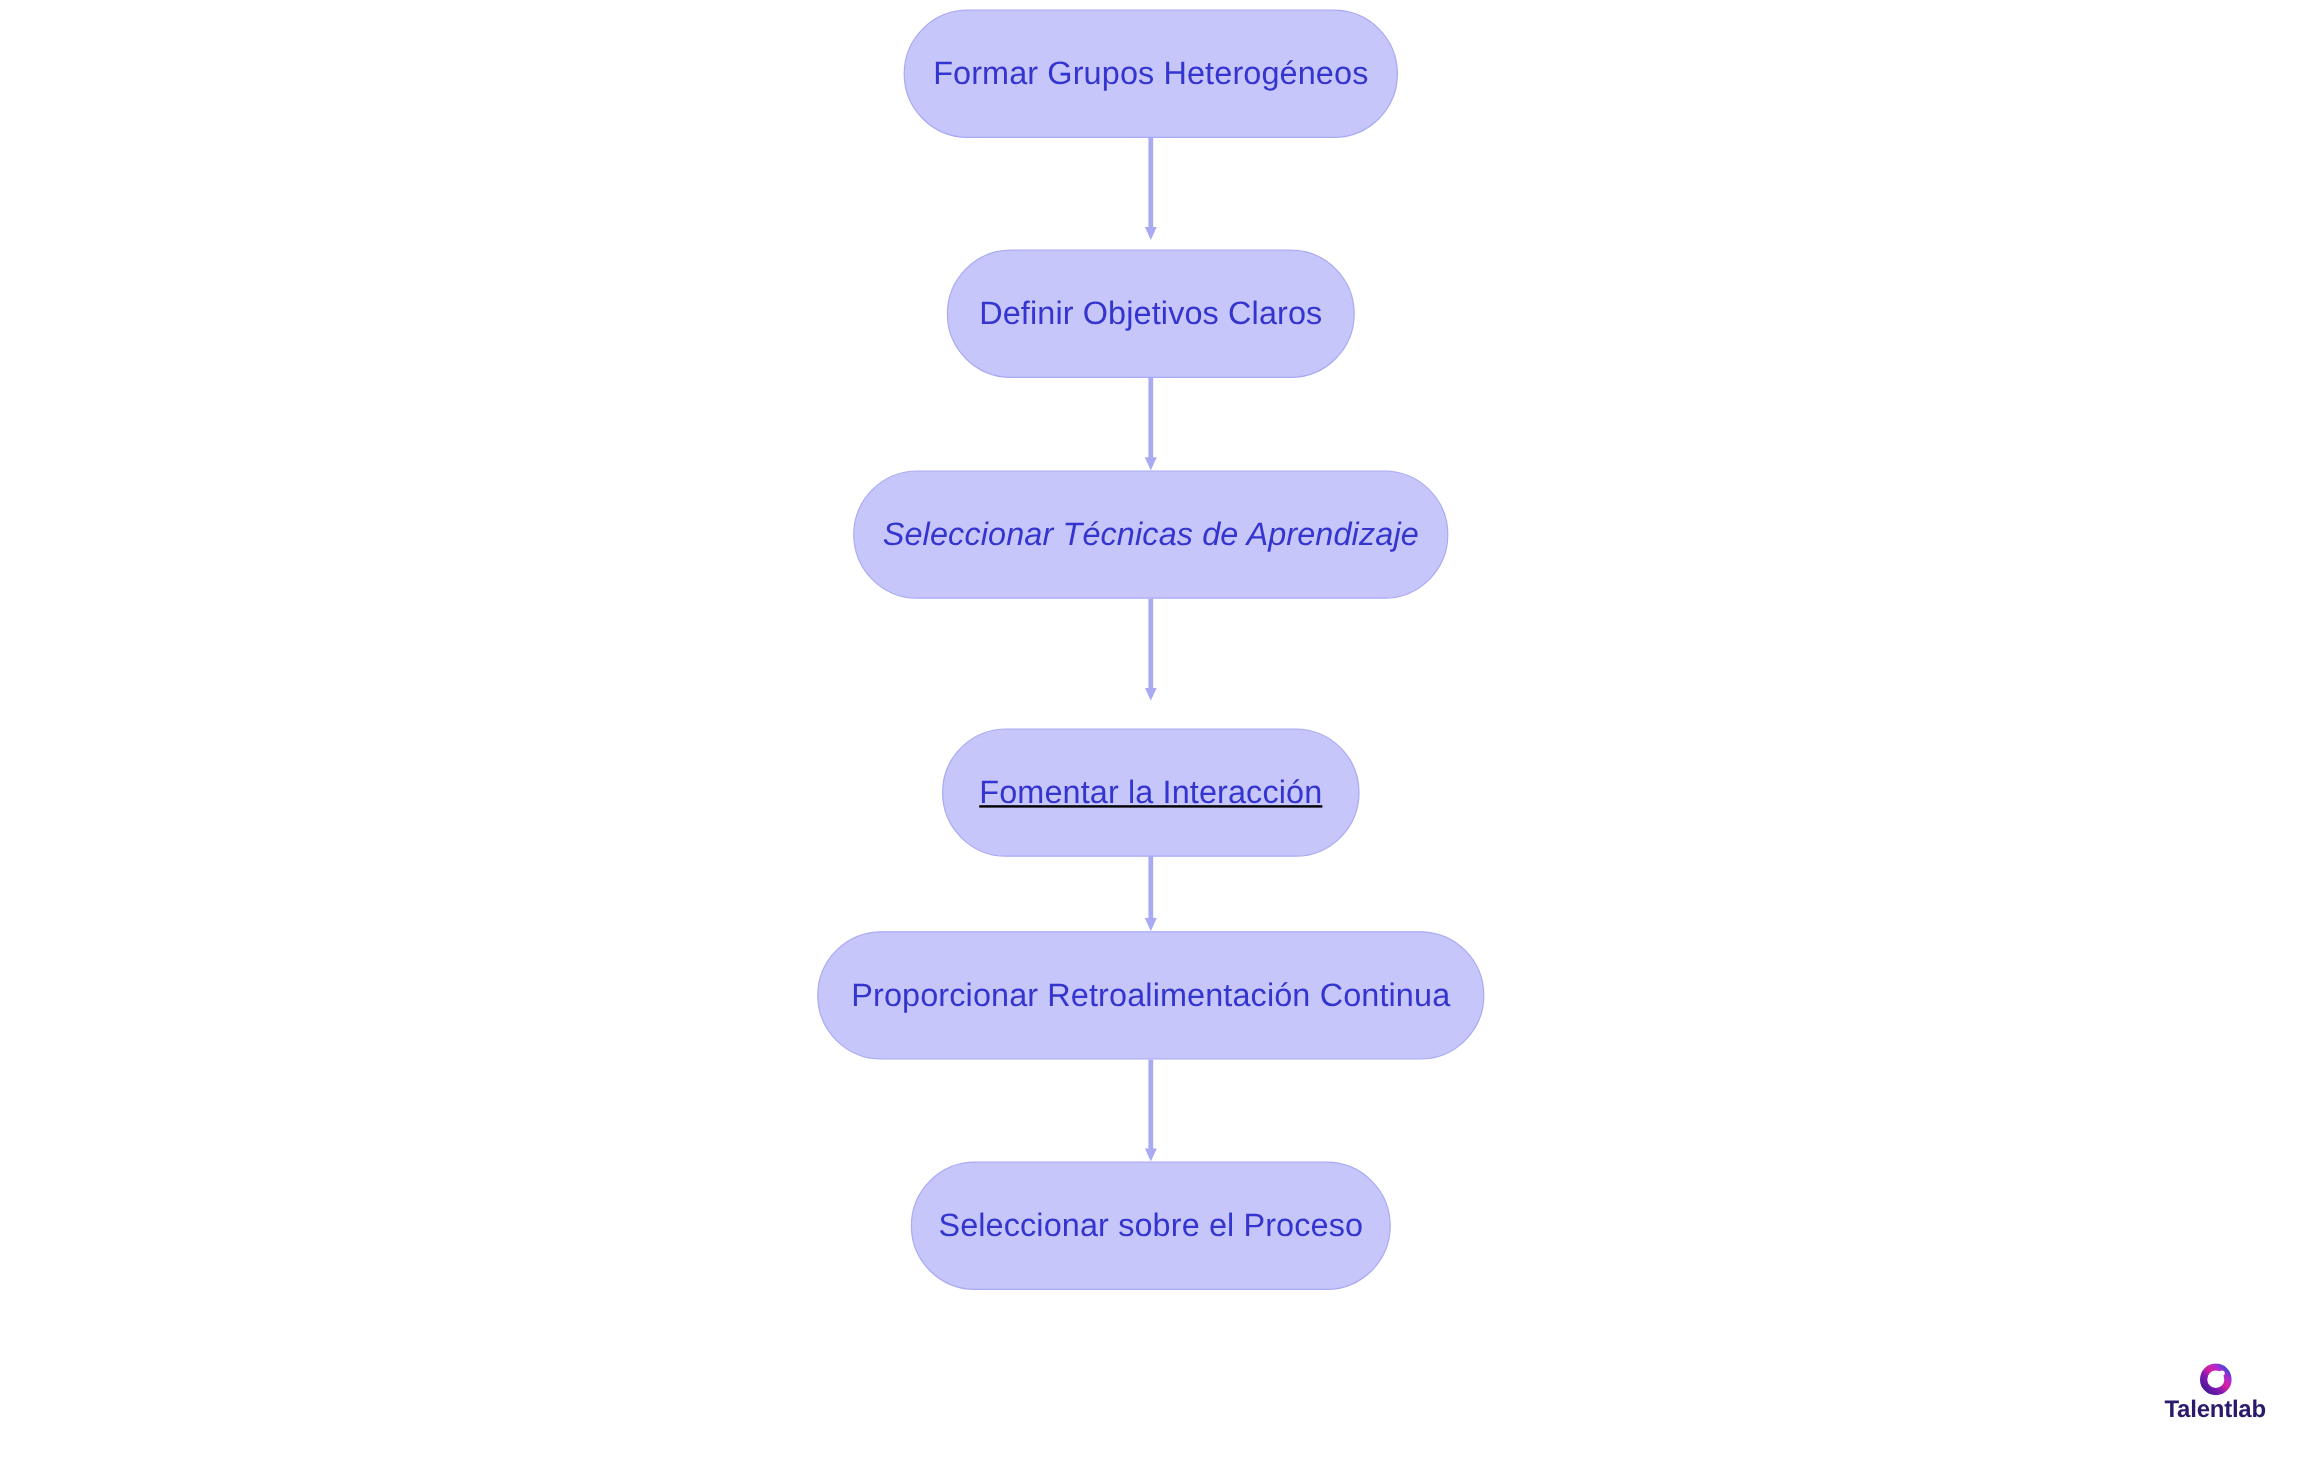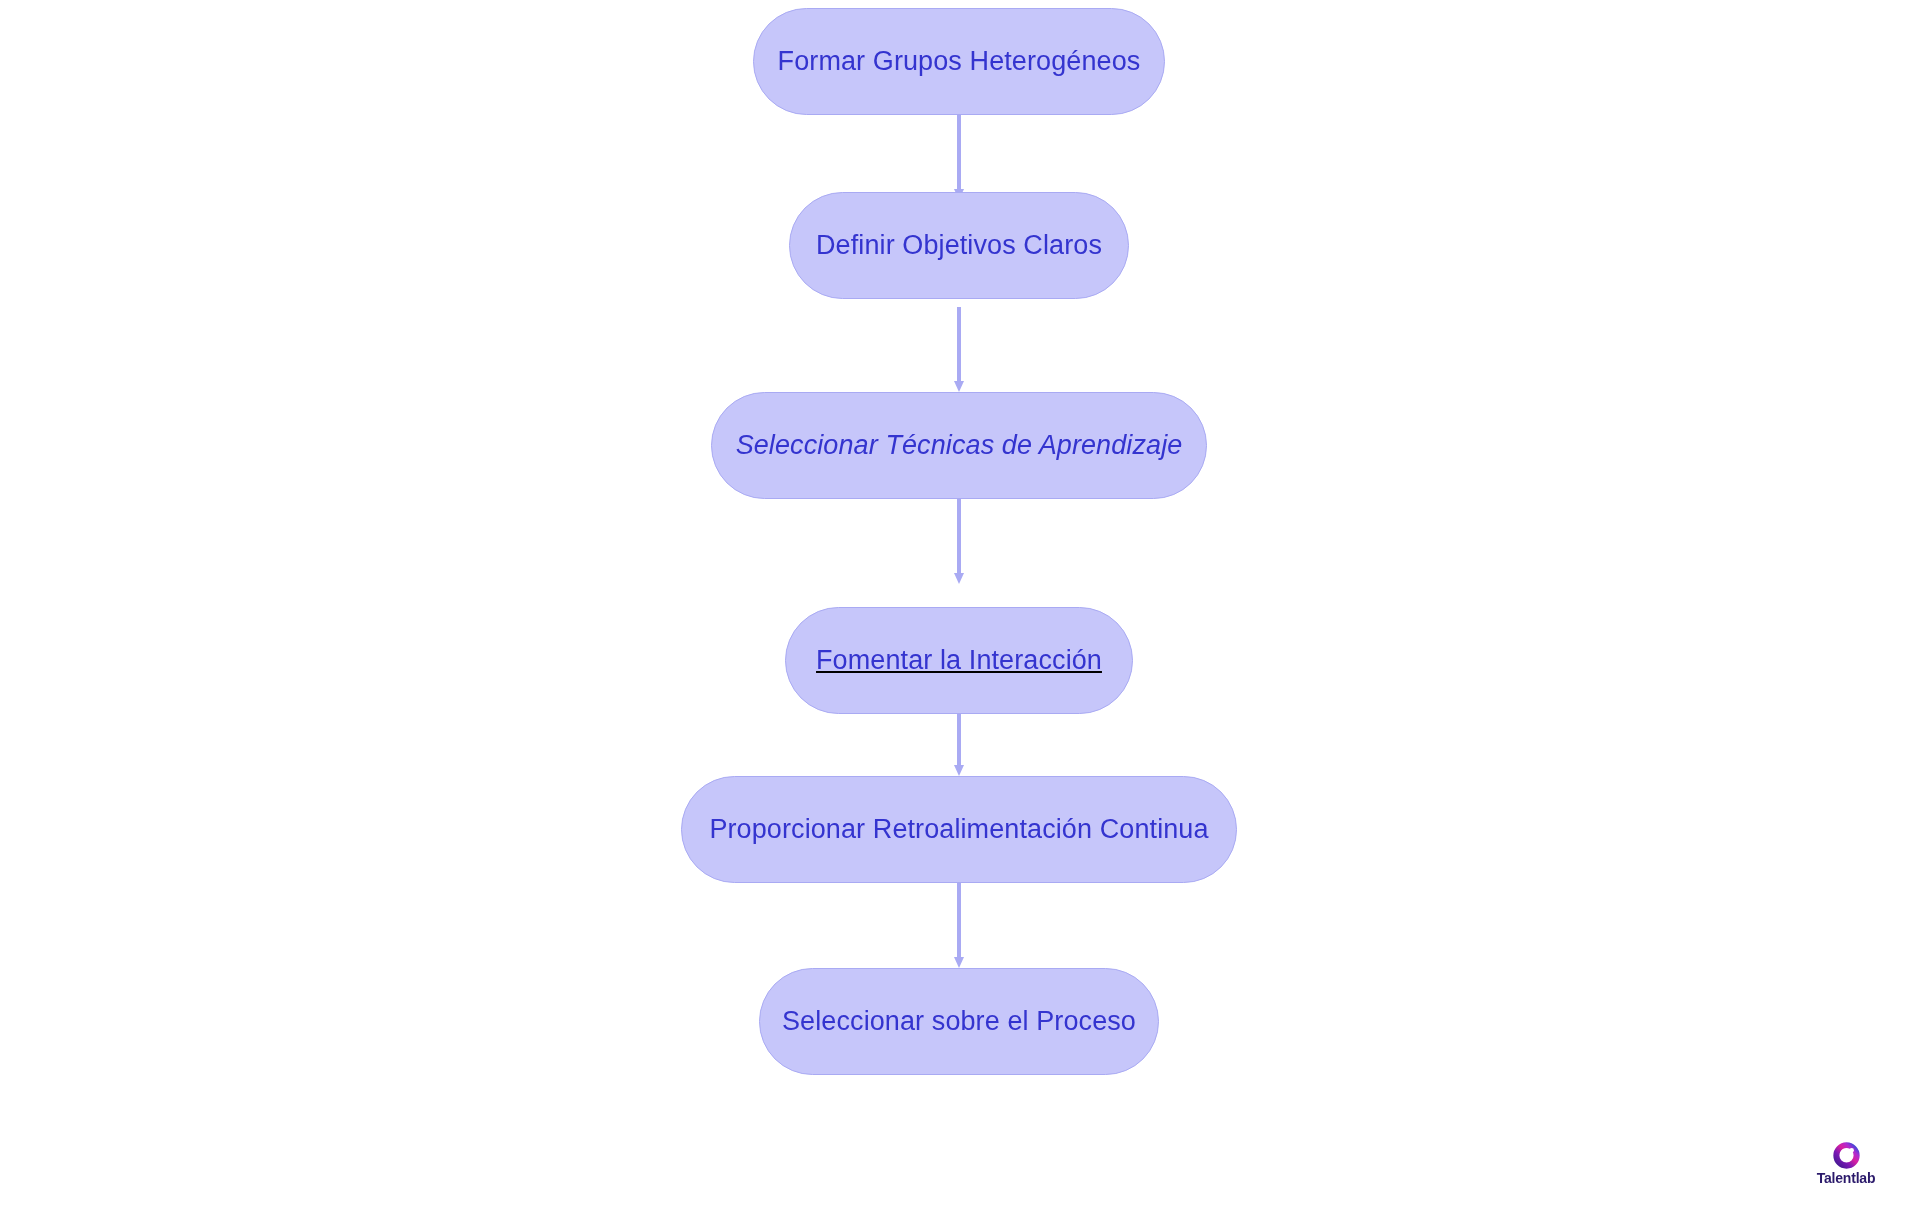--- a/index.html
+++ b/index.html
@@ -50,21 +50,21 @@
     color: #3434cf;
     font-size: 27px;
     font-weight: 400;
     letter-spacing: 0.1px;
     white-space: nowrap;
     line-height: 1;
     padding: 0 4px;
   }
 
   #node-0 { top: 8px;   width: 412px; }
-  #node-1 { top: 192px; width: 340px; }
+  #node-1 { top: 208px; width: 340px; }
   #node-2 { top: 392px; width: 496px; font-style: italic; }
   #node-3 { top: 607px; width: 348px; text-decoration: underline; }
   #node-4 { top: 776px; width: 556px; }
   #node-5 { top: 968px; width: 400px; }
 
   
   #brand-watermark {
     position: absolute;
     right: 28px;
     bottom: 30px;
@@ -74,21 +74,21 @@
     align-items: center;
     gap: 2px;
   }
   #brand-mark {
     width: 27px;
     height: 27px;
     display: block;
   }
   #brand-name {
     color: #2b1a6b;
-    font-size: 14px;
+    font-size: 20px;
     font-weight: bold;
     letter-spacing: -0.2px;
     line-height: 1;
   }
 </style>
 </head>
 <body>
 
 <div id="flowchart-canvas">
 

